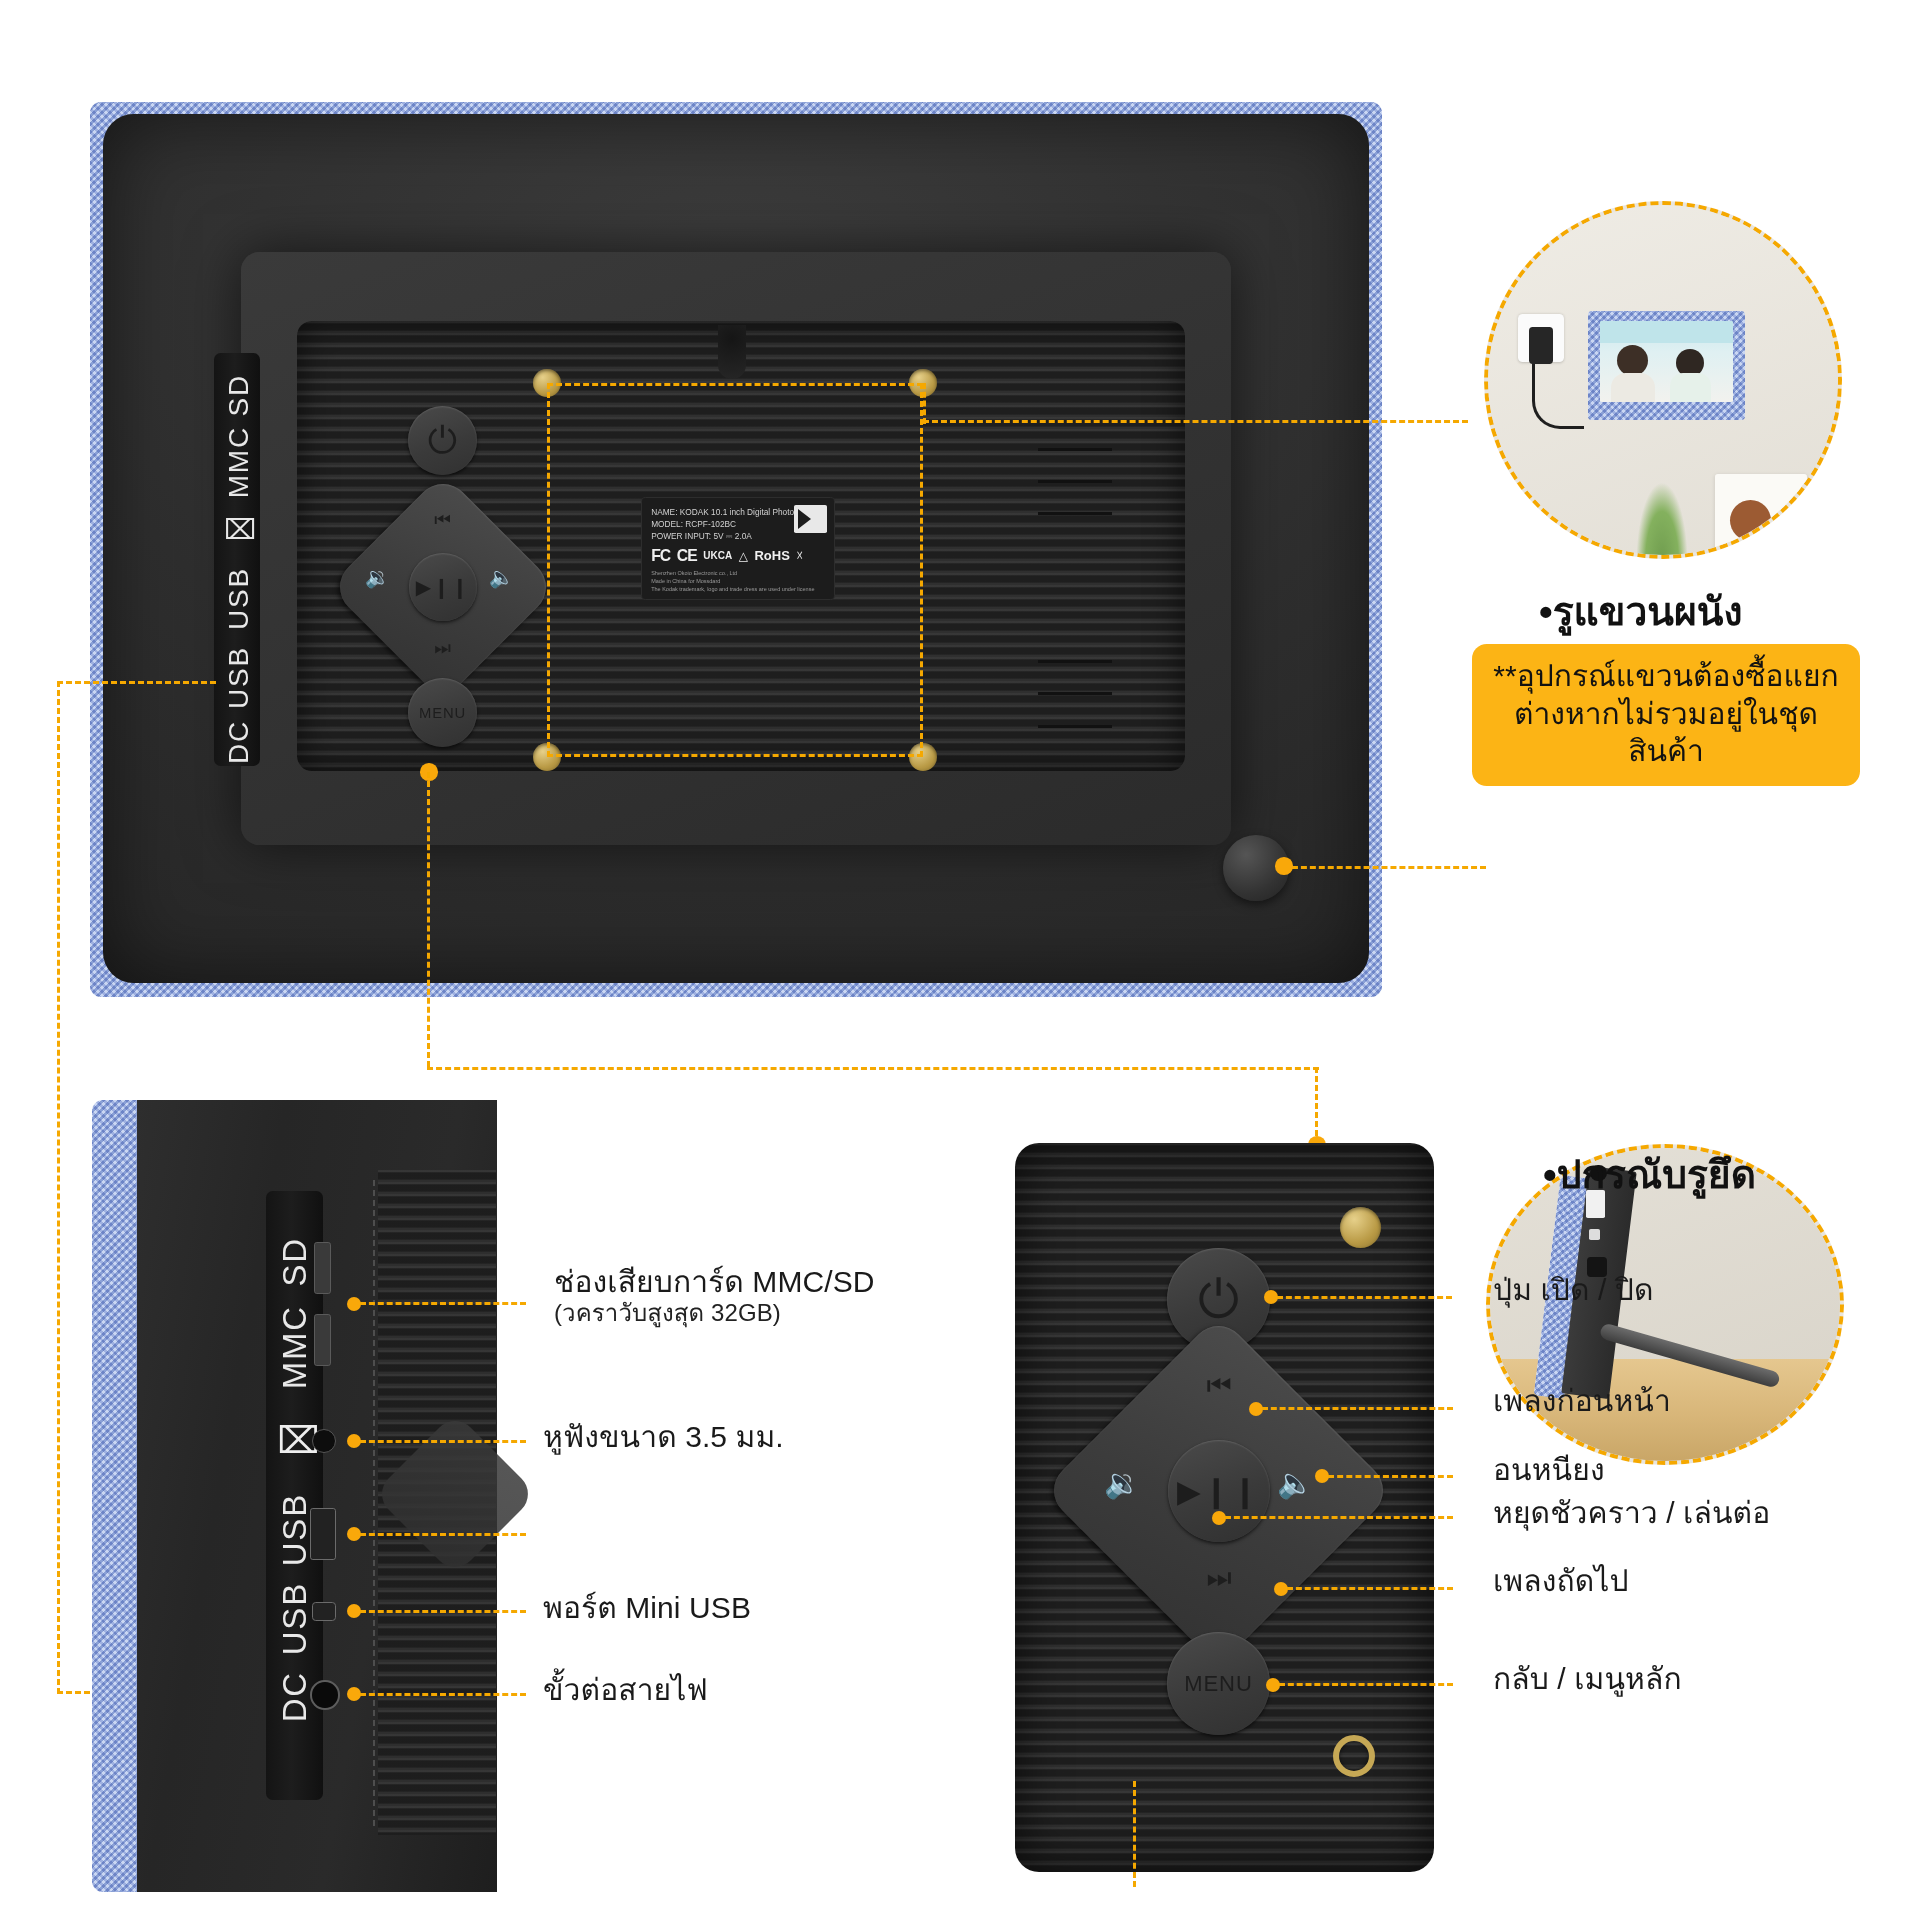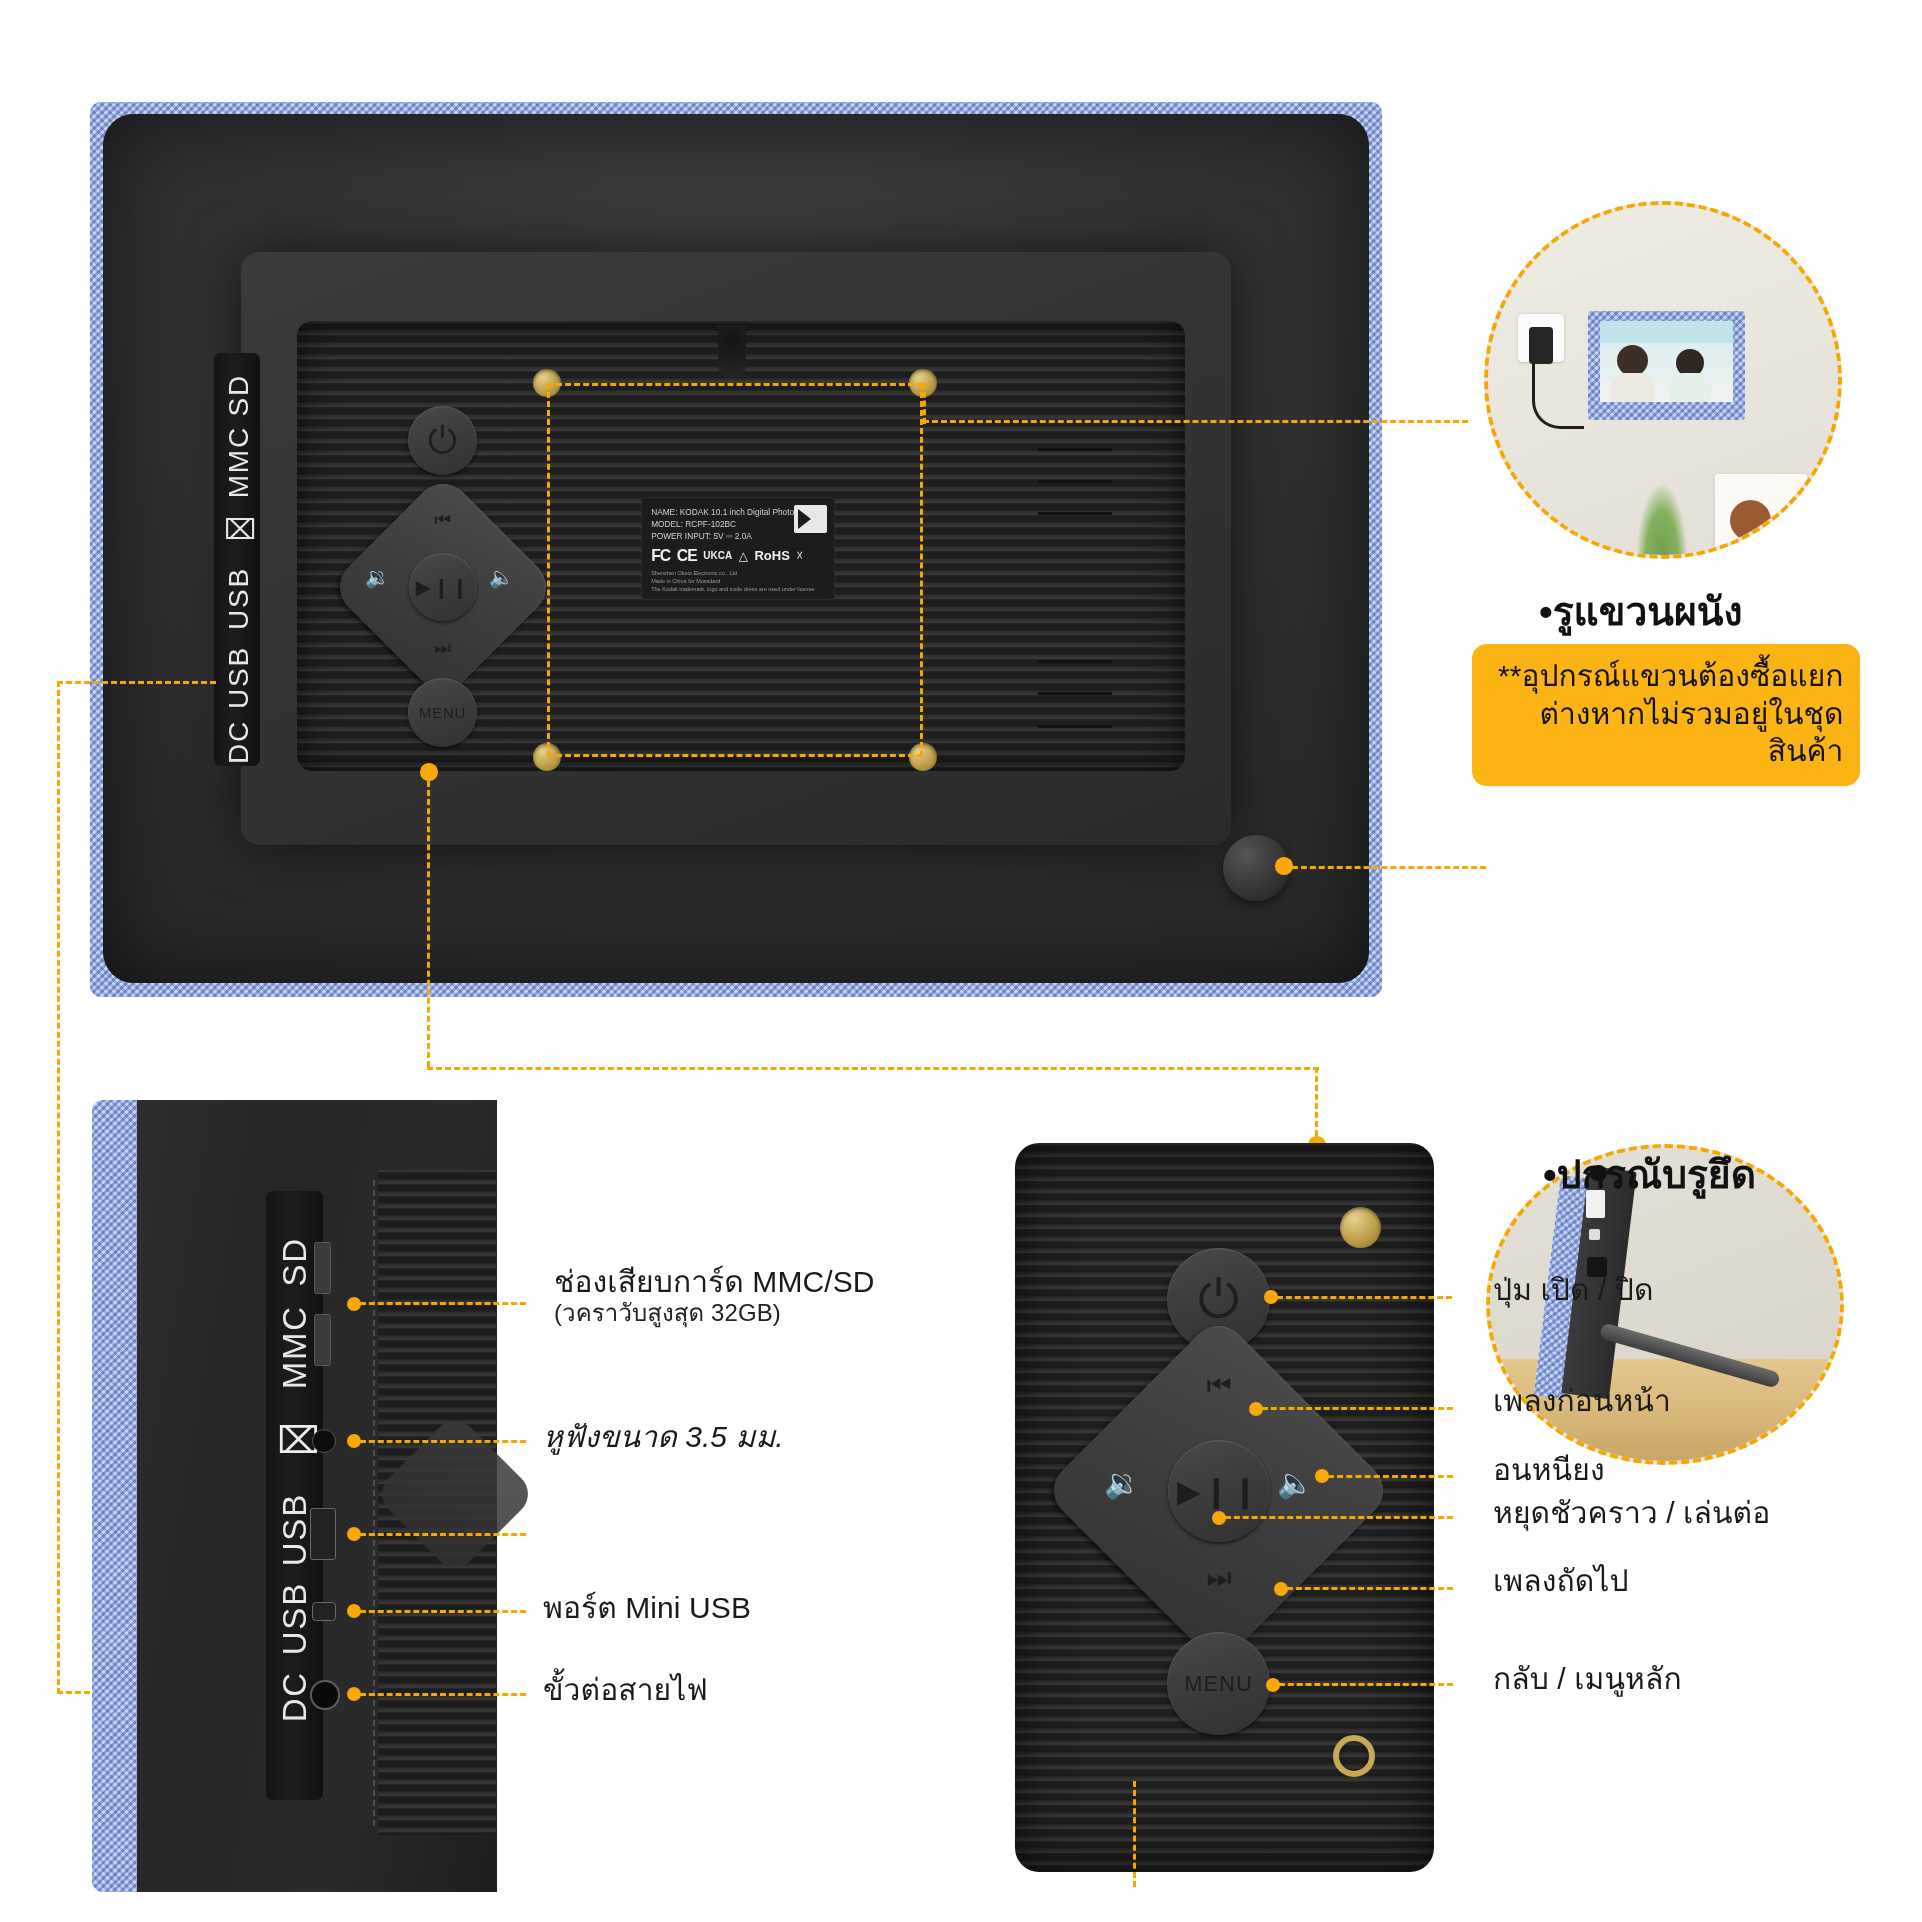--- a/index.html
+++ b/index.html
@@ -250,21 +250,21 @@
     <div class="abs" style="left:148px; top:277px; width:52px; height:81px;
                 background: radial-gradient(ellipse at 50% 100%, #6f9c4e 0%, #84b15e 45%, rgba(255,255,255,0) 70%);"></div>
     <div class="abs" style="left:227px; top:269px; width:92px; height:83px; background:#fbfaf6; border-radius:2.8px;
                 box-shadow:0 1.8px 4.6px rgba(0,0,0,.12);"></div>
     <div class="abs" style="left:242px; top:295px; width:41px; height:41px; border-radius:50%;
                 background:#9c5b33;"></div>
   </div>
 
   <div class="abs lbl-big" style="left:1539px; top:580px;">•รูแขวนผนัง</div>
 
-  <div class="abs note-badge" style="left:1472px; top:644px; width:388px;text-align:right;">**อุปกรณ์แขวนต้องซื้อแยก
+  <div class="abs note-badge" style="left:1472px; top:644px; width:388px;">**อุปกรณ์แขวนต้องซื้อแยก
 ต่างหากไม่รวมอยู่ในชุดสินค้า</div>
 
   <div class="abs dash-h" style="left:1283px; top:866px; width:203px;"></div>
   <div class="abs dot" style="left:1275px; top:857px;"></div>
 
   <div class="abs photo-circle" style="left:1486px; top:786px; width:358px; height:321px;">
     <div class="abs" style="inset:0; background: linear-gradient(160deg,#e4e0d7,#d8d3c8);"></div>
 
     <div class="abs" style="left:0; bottom:0; right:0; height:102px;
                 background: linear-gradient(180deg,#e5c78f,#d8b679 55%,#c9a667);"></div>
@@ -333,21 +333,21 @@
   <div class="abs dash-h" style="left:360px; top:1610px; width:166px;"></div>
 
   <div class="abs dot-sm" style="left:347px; top:1687px;"></div>
   <div class="abs dash-h" style="left:360px; top:1693px; width:166px;"></div>
 
   <div class="abs lbl" style="left:543px; top:1264px;margin-left:11px;">
     <span>ช่องเสียบการ์ด MMC/SD</span>
     <span class="sub">(วคราวับสูงสุด 32GB)</span>
   </div>
 
-  <div class="abs lbl" style="left:543px; top:1419px;font-style:italic;">
+  <div class="abs lbl" style="left:543px; top:1419px;">
     <span>หูฟังขนาด 3.5 มม.</span>
   </div>
 
 
   <div class="abs lbl" style="left:543px; top:1590px;">
     <span>พอร์ต Mini USB</span>
   </div>
 
   <div class="abs lbl" style="left:543px; top:1672px;">
     <span>ขั้วต่อสายไฟ</span>

